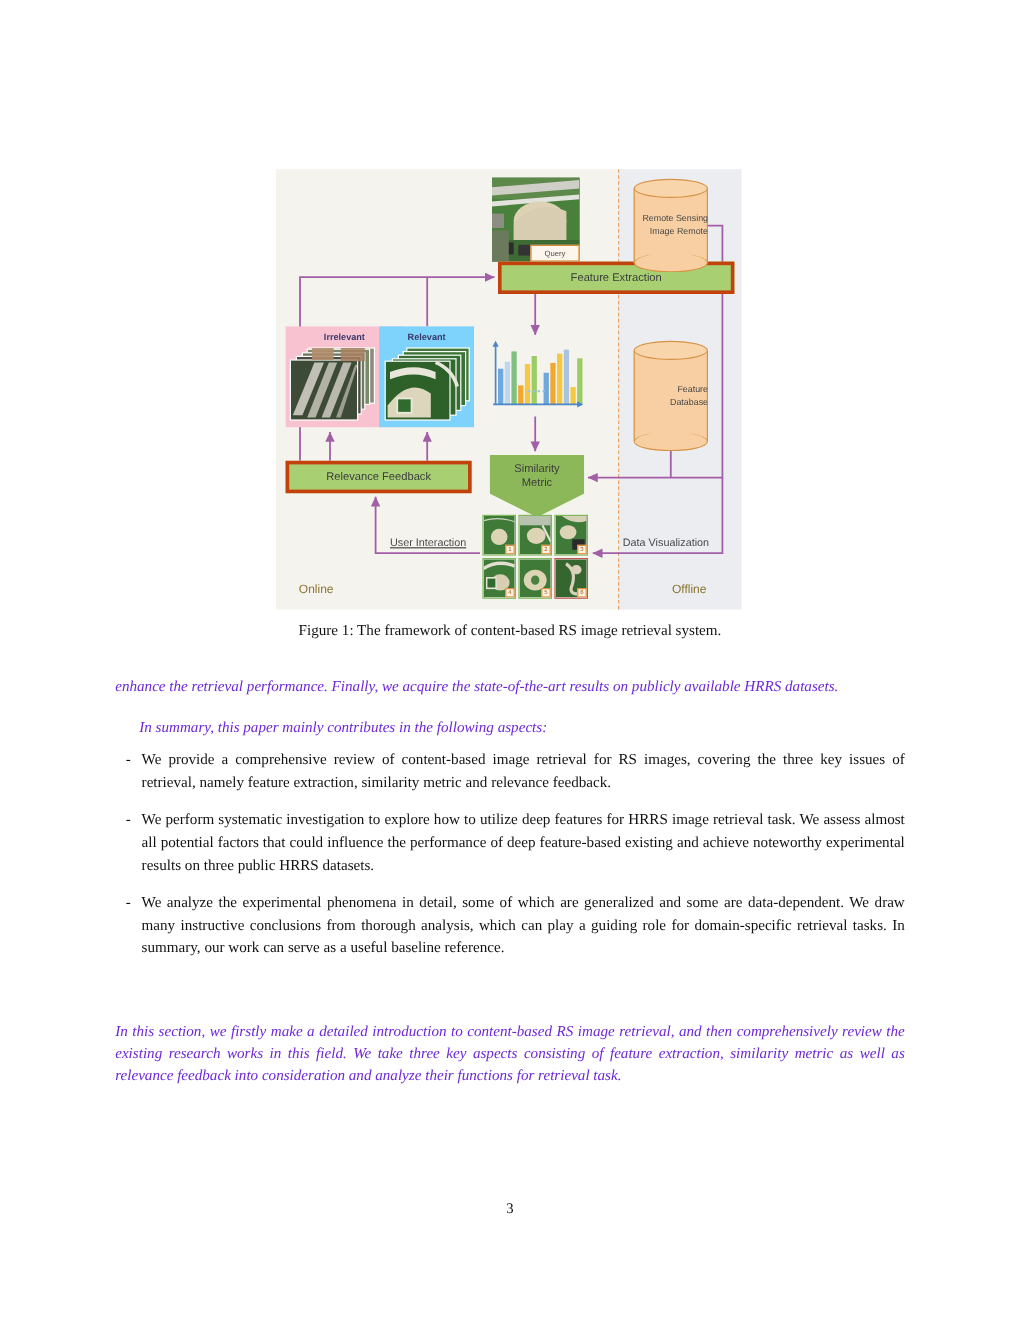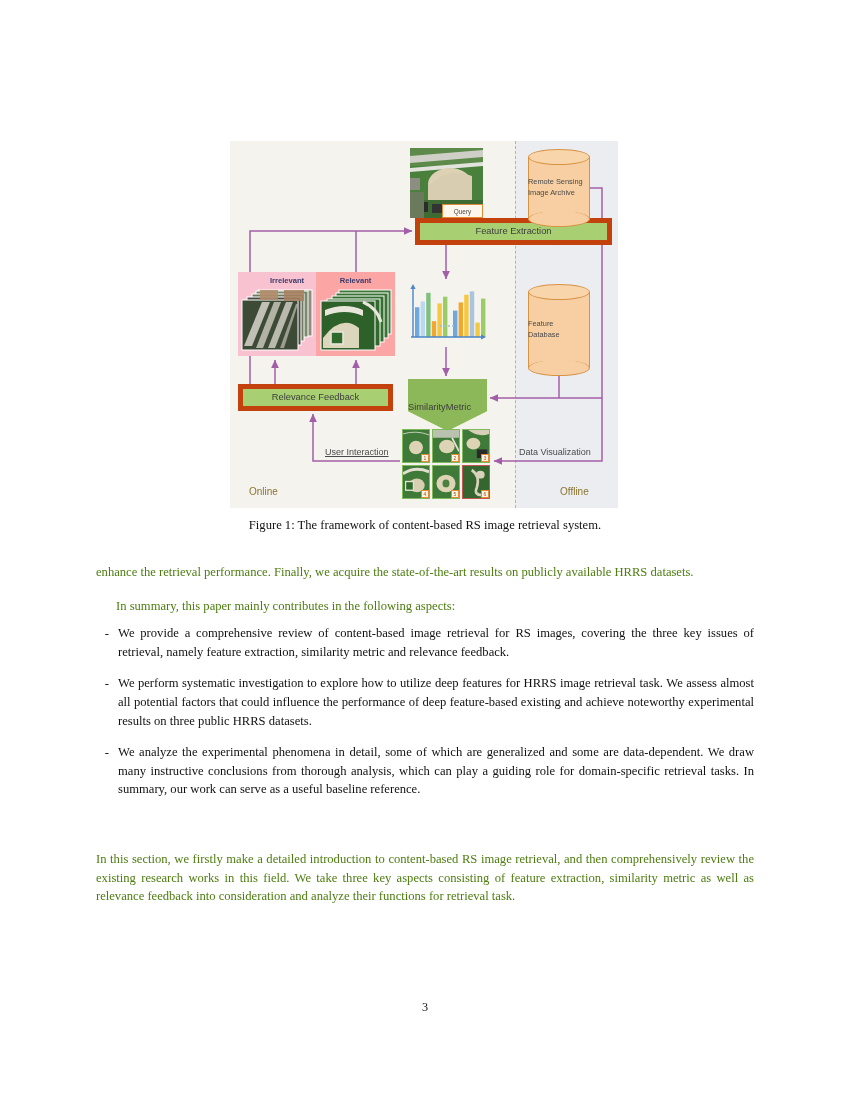--- a/index.html
+++ b/index.html
@@ -62,21 +62,21 @@
     color: #8a7430;
     font-size: 10px;
   }
   .lbl-online { left: 19px; top: 345px; }
   .lbl-offline { left: 330px; top: 345px; }
 
   
   .gbox {
     position: absolute;
     background: #a8d073;
-    border: 5px solid #c2410c;
+    border: 3px solid #c2410c;
     display: flex;
     align-items: center;
     justify-content: center;
     font-family: "Liberation Sans", sans-serif;
     font-size: 9.3px;
     color: #3c3c3c;
     text-align: center;
     line-height: 1.25;
     box-sizing: border-box;
   }
@@ -85,21 +85,21 @@
   }
   #relevance-feedback-box {
     left: 8px; top: 243px; width: 155px; height: 27px;
   }
   
   #similarity-metric-box {
     left: 178px; top: 238px; width: 79px; height: 52px;
     background: #a8d073;
     border: none;
     clip-path: polygon(0 0, 100% 0, 100% 62%, 50% 100%, 0 62%);
-    flex-direction: row;
+    flex-direction: column;
     justify-content: flex-start;
     padding-top: 6px;
     font-size: 9.3px;
   }
   #similarity-metric-box .sm-outline {
     position:absolute; inset:0;
     clip-path: polygon(0 0, 100% 0, 100% 62%, 50% 100%, 0 62%);
     background:#8db85a; z-index:-1;
   }
 
@@ -134,39 +134,39 @@
     background: #f7cfa2;
     border: 1.2px solid #d79345;
     border-top: none;
     box-sizing: border-box;
   }
   .cyl .cyl-txt {
     position: absolute;
     left: 0; right: 0;
     top: 50%;
     transform: translateY(-50%);
-    text-align: left;
+    text-align: right;
     font-family: "Liberation Sans", sans-serif;
     font-size: 7.4px;
     color: #4a4a4a;
     line-height: 1.45;
     z-index: 3;
   }
   #rs-archive-cyl { left: 298px; top: 8px; height: 78px; }
   #feature-db-cyl  { left: 298px; top: 143px; height: 92px; }
 
   
   .rel-panel {
     position: absolute;
     top: 131px;
     height: 84px;
     overflow: hidden;
   }
   #irrelevant-panel { left: 8px; width: 98px; background: #f9c2d1; }
-  #relevant-panel   { left: 86px; width: 79px; background: #fca5a5; }
+  #relevant-panel   { left: 86px; width: 79px; background: #7dd3fc; }
   .rel-title {
     position: absolute;
     top: 4px; left: 0; right: 0;
     text-align: center;
     font-family: "Liberation Sans", sans-serif;
     font-size: 7.6px;
     font-weight: bold;
     color: #3a3a6a;
     z-index: 5;
   }
@@ -252,22 +252,23 @@
     text-align: center;
     font-size: 12.6px;
     color: #111;
   }
   .body-col {
     position: absolute;
     left: 96px;
     width: 658px;
     font-size: 12.6px;
     line-height: 1.48;
-    color: #4d7c0f;
+    color: #6d28d9;
     text-align: justify;
+    font-style: italic;
   }
   #para-enhance { top: 563px; }
   #para-summary { top: 597px; text-indent: 20px; }
 
   .bullets { position: absolute; left: 96px; width: 658px; top: 624px; }
   .bullet {
     display: flex;
     margin-bottom: 13px;
     font-size: 12.6px;
     line-height: 1.48;
@@ -365,21 +366,21 @@
     <div class="gbox" id="feature-extraction-box">
       <span>Feature Extraction</span>
     </div>
 
     <div class="cyl" id="rs-archive-cyl">
       <div class="body"></div>
       <div class="bot"></div>
       <div class="top"></div>
       <div class="cyl-txt">
         <div>Remote Sensing</div>
-        <div>Image Archive</div>
+        <div>Image Remote</div>
       </div>
     </div>
 
     <div class="cyl" id="feature-db-cyl">
       <div class="body"></div>
       <div class="bot"></div>
       <div class="top"></div>
       <div class="cyl-txt">
         <div>Feature</div>
         <div>Database</div>

